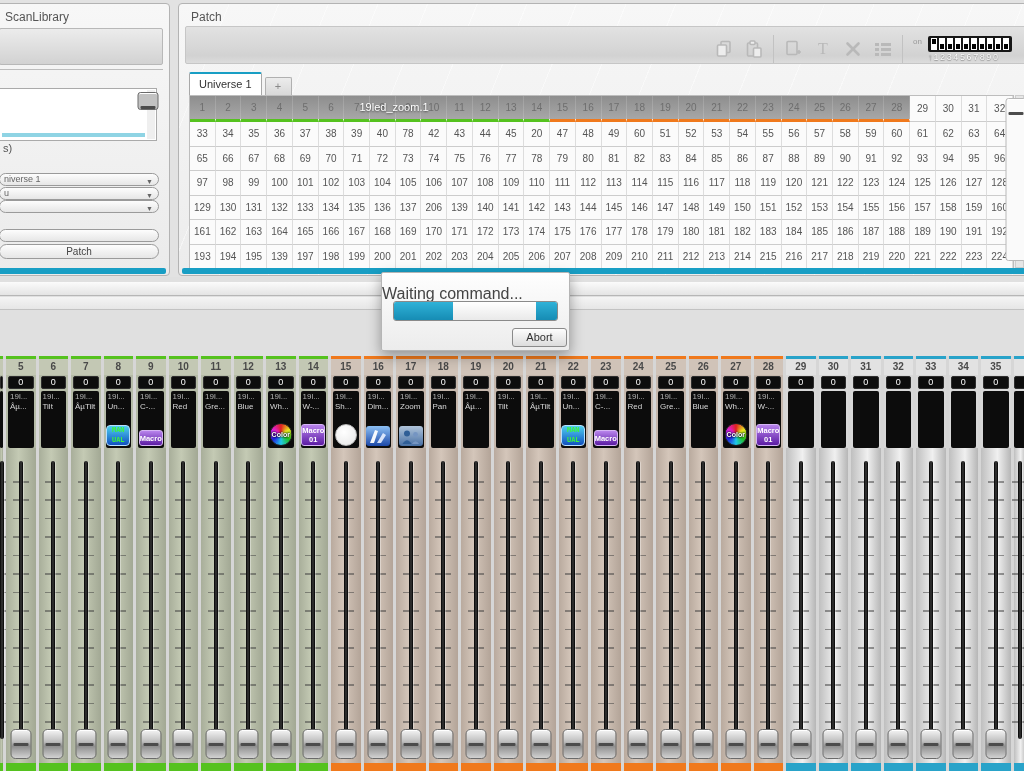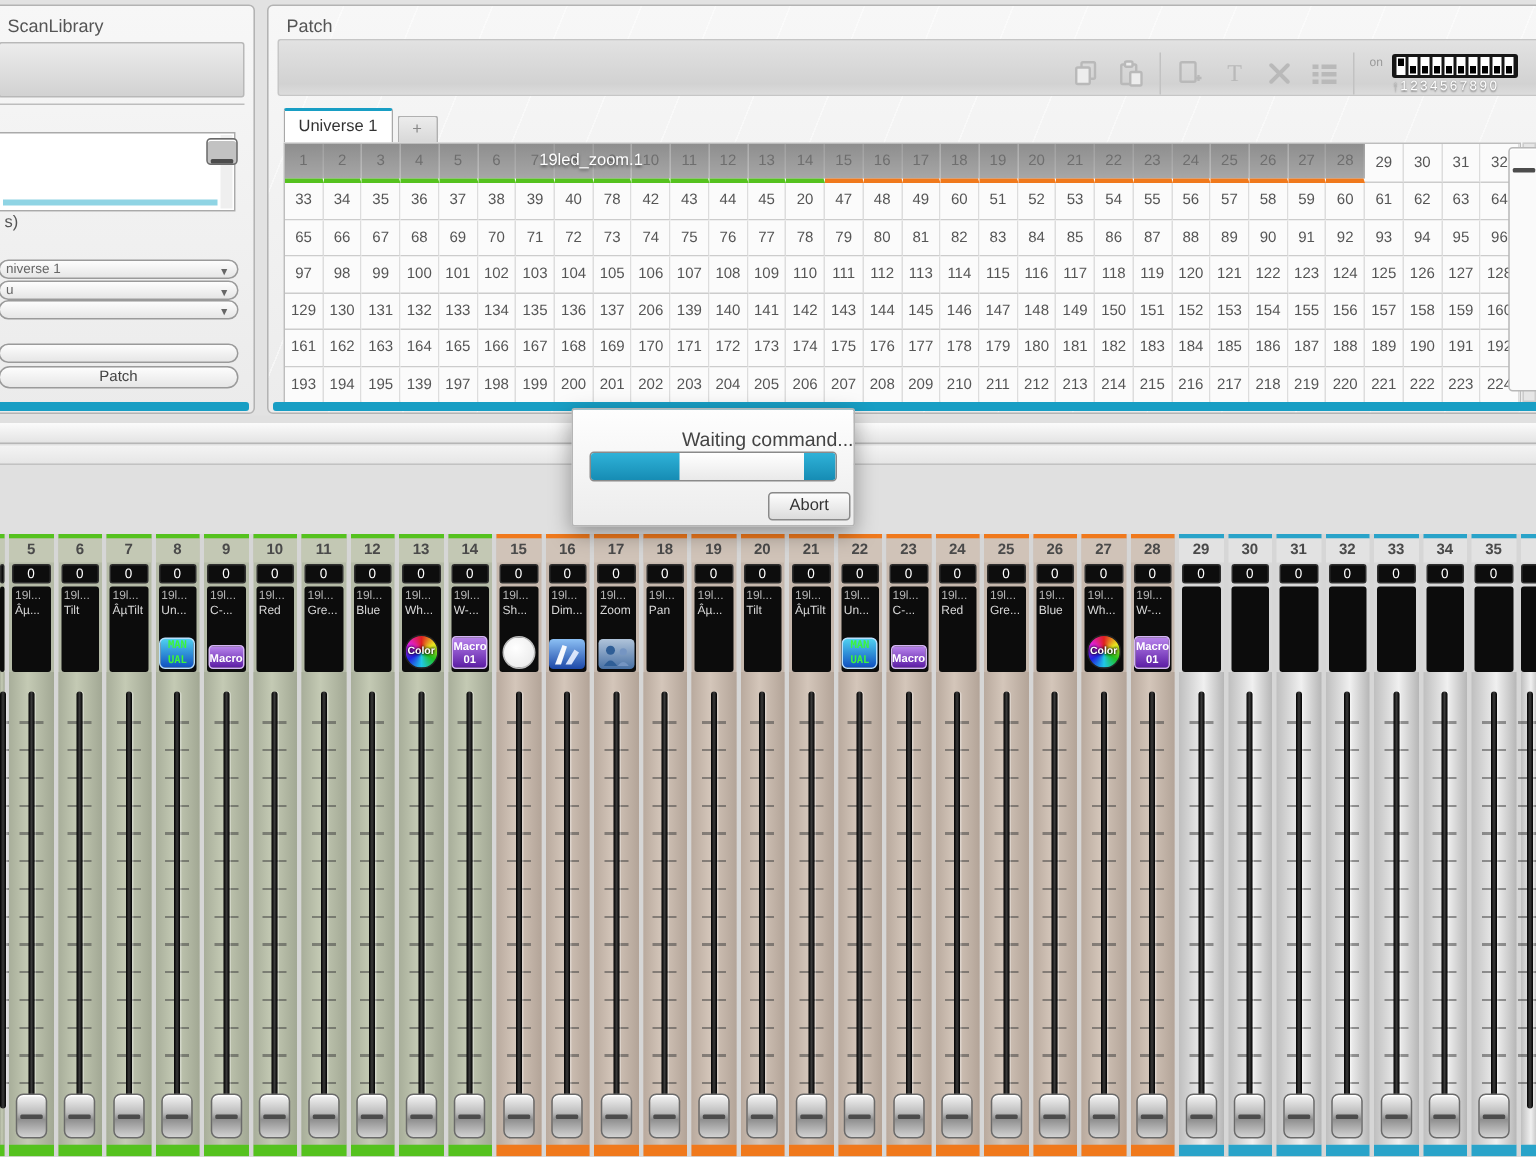--- a/index.html
+++ b/index.html
@@ -133,21 +133,21 @@
     background:radial-gradient(circle at 40% 35%, #ffffff, #e6e6e6); border:1px solid #bbb; }
   .icon-dimmer, .icon-zoom { width:24px; height:20px; border-radius:3px; overflow:hidden; }
   .icon-dimmer { background:linear-gradient(180deg,#8cc0f4,#1c48a8); }
   .icon-zoom { background:linear-gradient(180deg,#b0c4da,#4870a4); }
   .icon-dimmer svg, .icon-zoom svg { width:100%; height:100%; display:block; }
 
   
   .dialog { position:absolute; left:381px; top:272px; width:189px; height:79px; z-index:50;
     background:linear-gradient(180deg,#fefefe,#ececec); border:1px solid #b5b5b5; border-radius:2px;
     box-shadow:0 5px 14px rgba(0,0,0,.35); }
-  .dlg-msg { text-align:right; margin-top:12px; font-size:13px; color:#444; }
+  .dlg-msg { text-align:left; margin-top:12px; font-size:16px; color:#444; }
   .dlg-bar { position:absolute; left:11px; right:11px; top:28px; height:20px; border:1px solid #8a8a8a;
     border-radius:3px; background:linear-gradient(180deg,#fff,#e9e9e9); overflow:hidden; }
   .dlg-seg { position:absolute; top:0; bottom:0; background:linear-gradient(180deg,#2fb2d8,#168cb4); }
   .dlg-seg.left { left:0; } .dlg-seg.right { right:0; }
   .dlg-abort { position:absolute; left:130px; top:55px; width:55px; height:19px;
     background:linear-gradient(180deg,#fdfdfd,#dcdcdc); border:1px solid #8a8a8a; border-radius:3px;
     font-size:11px; color:#333; text-align:center; line-height:17px; }
 </style>
 </head>
 <body>

